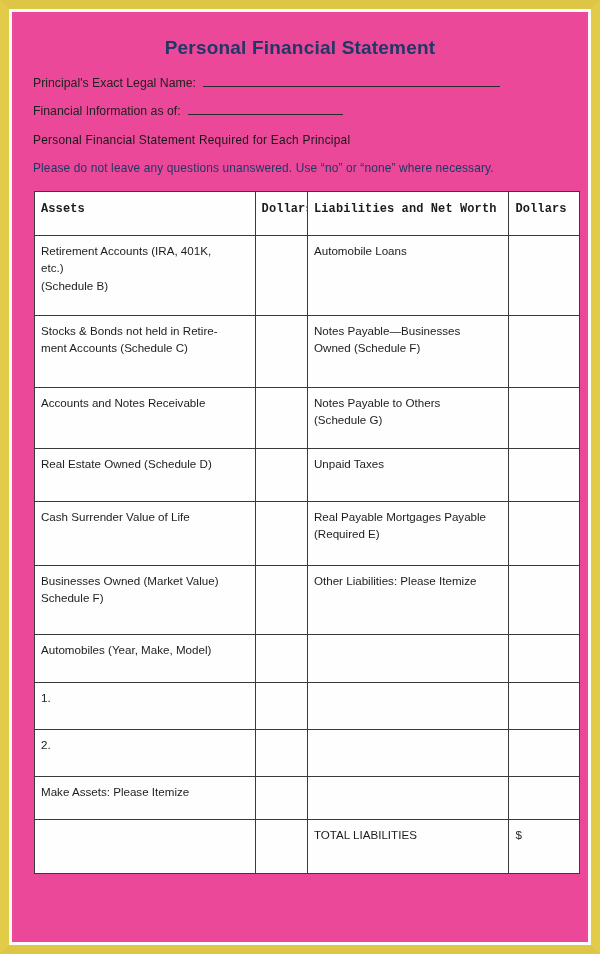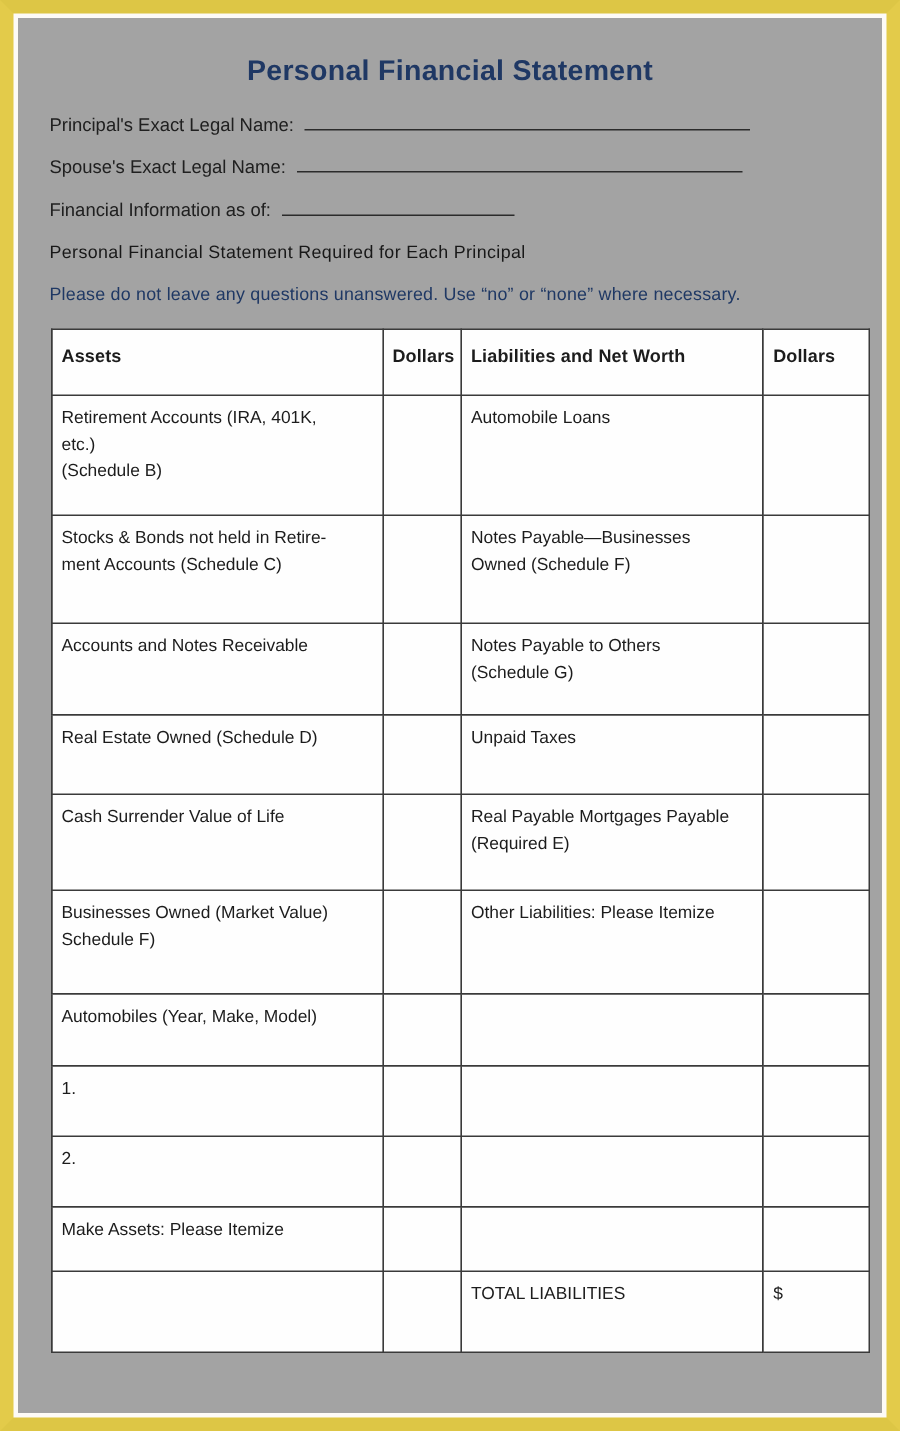--- a/index.html
+++ b/index.html
@@ -25,21 +25,21 @@
     border-right: 9px solid #e3cb4a;
     background: #fdfbf7;
     position: relative;
   }
   #page-sheet {
     position: absolute;
     left: 3px;
     top: 3px;
     right: 3px;
     bottom: 3px;
-    background: #a3a3a3;
+    background: #ec4899;
     padding: 0;
     box-sizing: border-box;
   }
 
   
   #doc-title {
     text-align: center;
     color: #1f3864;
     font-weight: bold;
     font-size: 19px;
@@ -119,21 +119,21 @@
     letter-spacing: .1px;
   }
   col.c-desc    { width: 219px; }
   col.c-dollar  { width: 52px; }
   col.c-desc2   { width: 200px; }
   col.c-dollar2 { width: 70px; }
 
   .cell-line { display: block; }
 
   
-  tr.r-head td, tr.r-head th { height: 26px; }
+  tr.r-head td, tr.r-head th { height: 26px; font-family: Liberation Mono, monospace; }
   tr.h56  td { height: 56px; }
   tr.h69  td { height: 69px; }
   tr.h61  td { height: 61px; }
   tr.h50  td { height: 50px; }
   tr.h42  td { height: 42px; }
   tr.h53  td { height: 53px; }
   tr.h58  td { height: 58px; }
   tr.h37  td { height: 37px; }
   tr.h36  td { height: 36px; }
   tr.h32  td { height: 32px; }
@@ -149,24 +149,20 @@
 
     <h1 id="doc-title">Personal Financial Statement</h1>
 
     <div class="form-area">
 
       <div class="form-line">
         <span class="f-label">Principal's Exact Legal Name:</span>
         <span class="rule w-long"></span>
       </div>
 
-      <div class="form-line">
-        <span class="f-label">Spouse's Exact Legal Name:</span>
-        <span class="rule w-long2"></span>
-      </div>
 
       <div class="form-line">
         <span class="f-label">Financial Information as of:</span>
         <span class="rule w-short"></span>
       </div>
 
       <div class="notice black">Personal Financial  Statement  Required for Each Principal</div>
 
       <div class="notice navy">Please do not leave  any questions  unanswered.  Use “no” or “none” where necessary.</div>
     </div>

